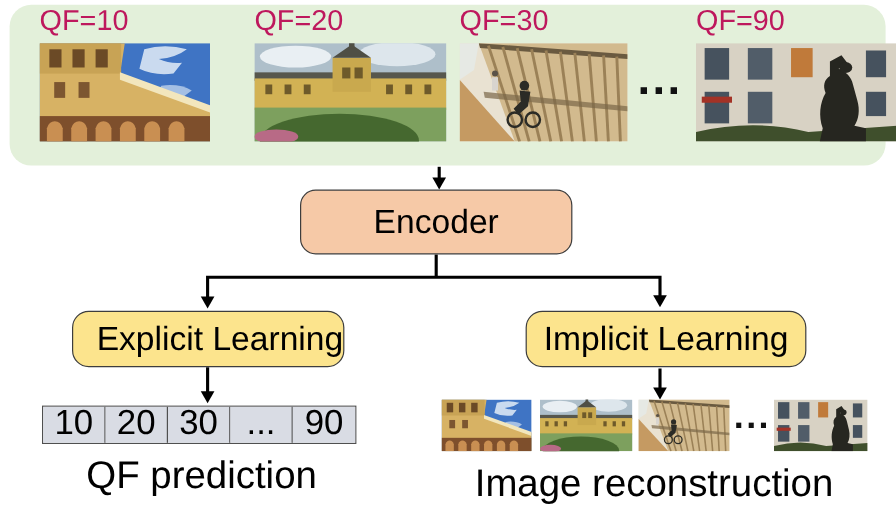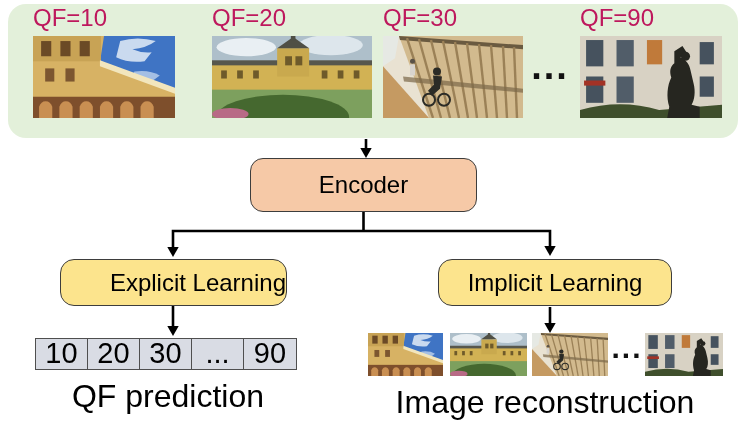--- a/index.html
+++ b/index.html
@@ -22,21 +22,21 @@
     position:absolute;text-align:center;font-weight:700;color:#111;
     letter-spacing:2px;white-space:nowrap;
   }
   .dots-top{left:527px;top:55px;width:46px;font-size:38px;line-height:22px;height:26px;}
   .dots-bottom{left:604px;top:338px;width:46px;font-size:30px;line-height:20px;height:22px;}
   
   #arrows{position:absolute;left:0;top:0;width:747px;height:421px;pointer-events:none;}
   
   .node{
     position:absolute;display:flex;align-items:center;justify-content:center;
-    font-size:24px;border:1.6px solid var(--border-dark,#3d3d3d);box-sizing:border-box;
+    font-size:28px;border:1.6px solid var(--border-dark,#3d3d3d);box-sizing:border-box;
   }
   .node-encoder{
     left:250px;top:158px;width:227px;height:54px;border-radius:13px;
     background:var(--encoder-fill,#f6c9a7);
   }
   .node-explicit{
     left:60px;top:259px;width:227px;height:47px;border-radius:14px;
     background:var(--learning-fill,#fce48d);
     justify-content:flex-end;
   }
@@ -171,21 +171,21 @@
     <svg class="qf-img" viewBox="0 0 140 81" preserveAspectRatio="none">
         <use href="#art-palace"></use>
       </svg>
   </div>
   <div class="qf-item" style="left:383px;width:140px;">
     <span class="qf-label">QF=30</span>
     <svg class="qf-img" viewBox="0 0 140 81" preserveAspectRatio="none">
         <use href="#art-fence"></use>
       </svg>
   </div>
-  <div class="qf-item" style="left:580px;width:142px;">
+  <div class="qf-item" style="left:580px;width:168px;">
     <span class="qf-label">QF=90</span>
     <svg class="qf-img" viewBox="0 0 140 81" preserveAspectRatio="none">
         <use href="#art-statue"></use>
       </svg>
   </div>
   <div class="dots dots-top">...</div>
 
   <svg id="arrows">
     <g stroke="#000" stroke-width="2.6" fill="none">
       <path d="M366,139 V149"></path>

